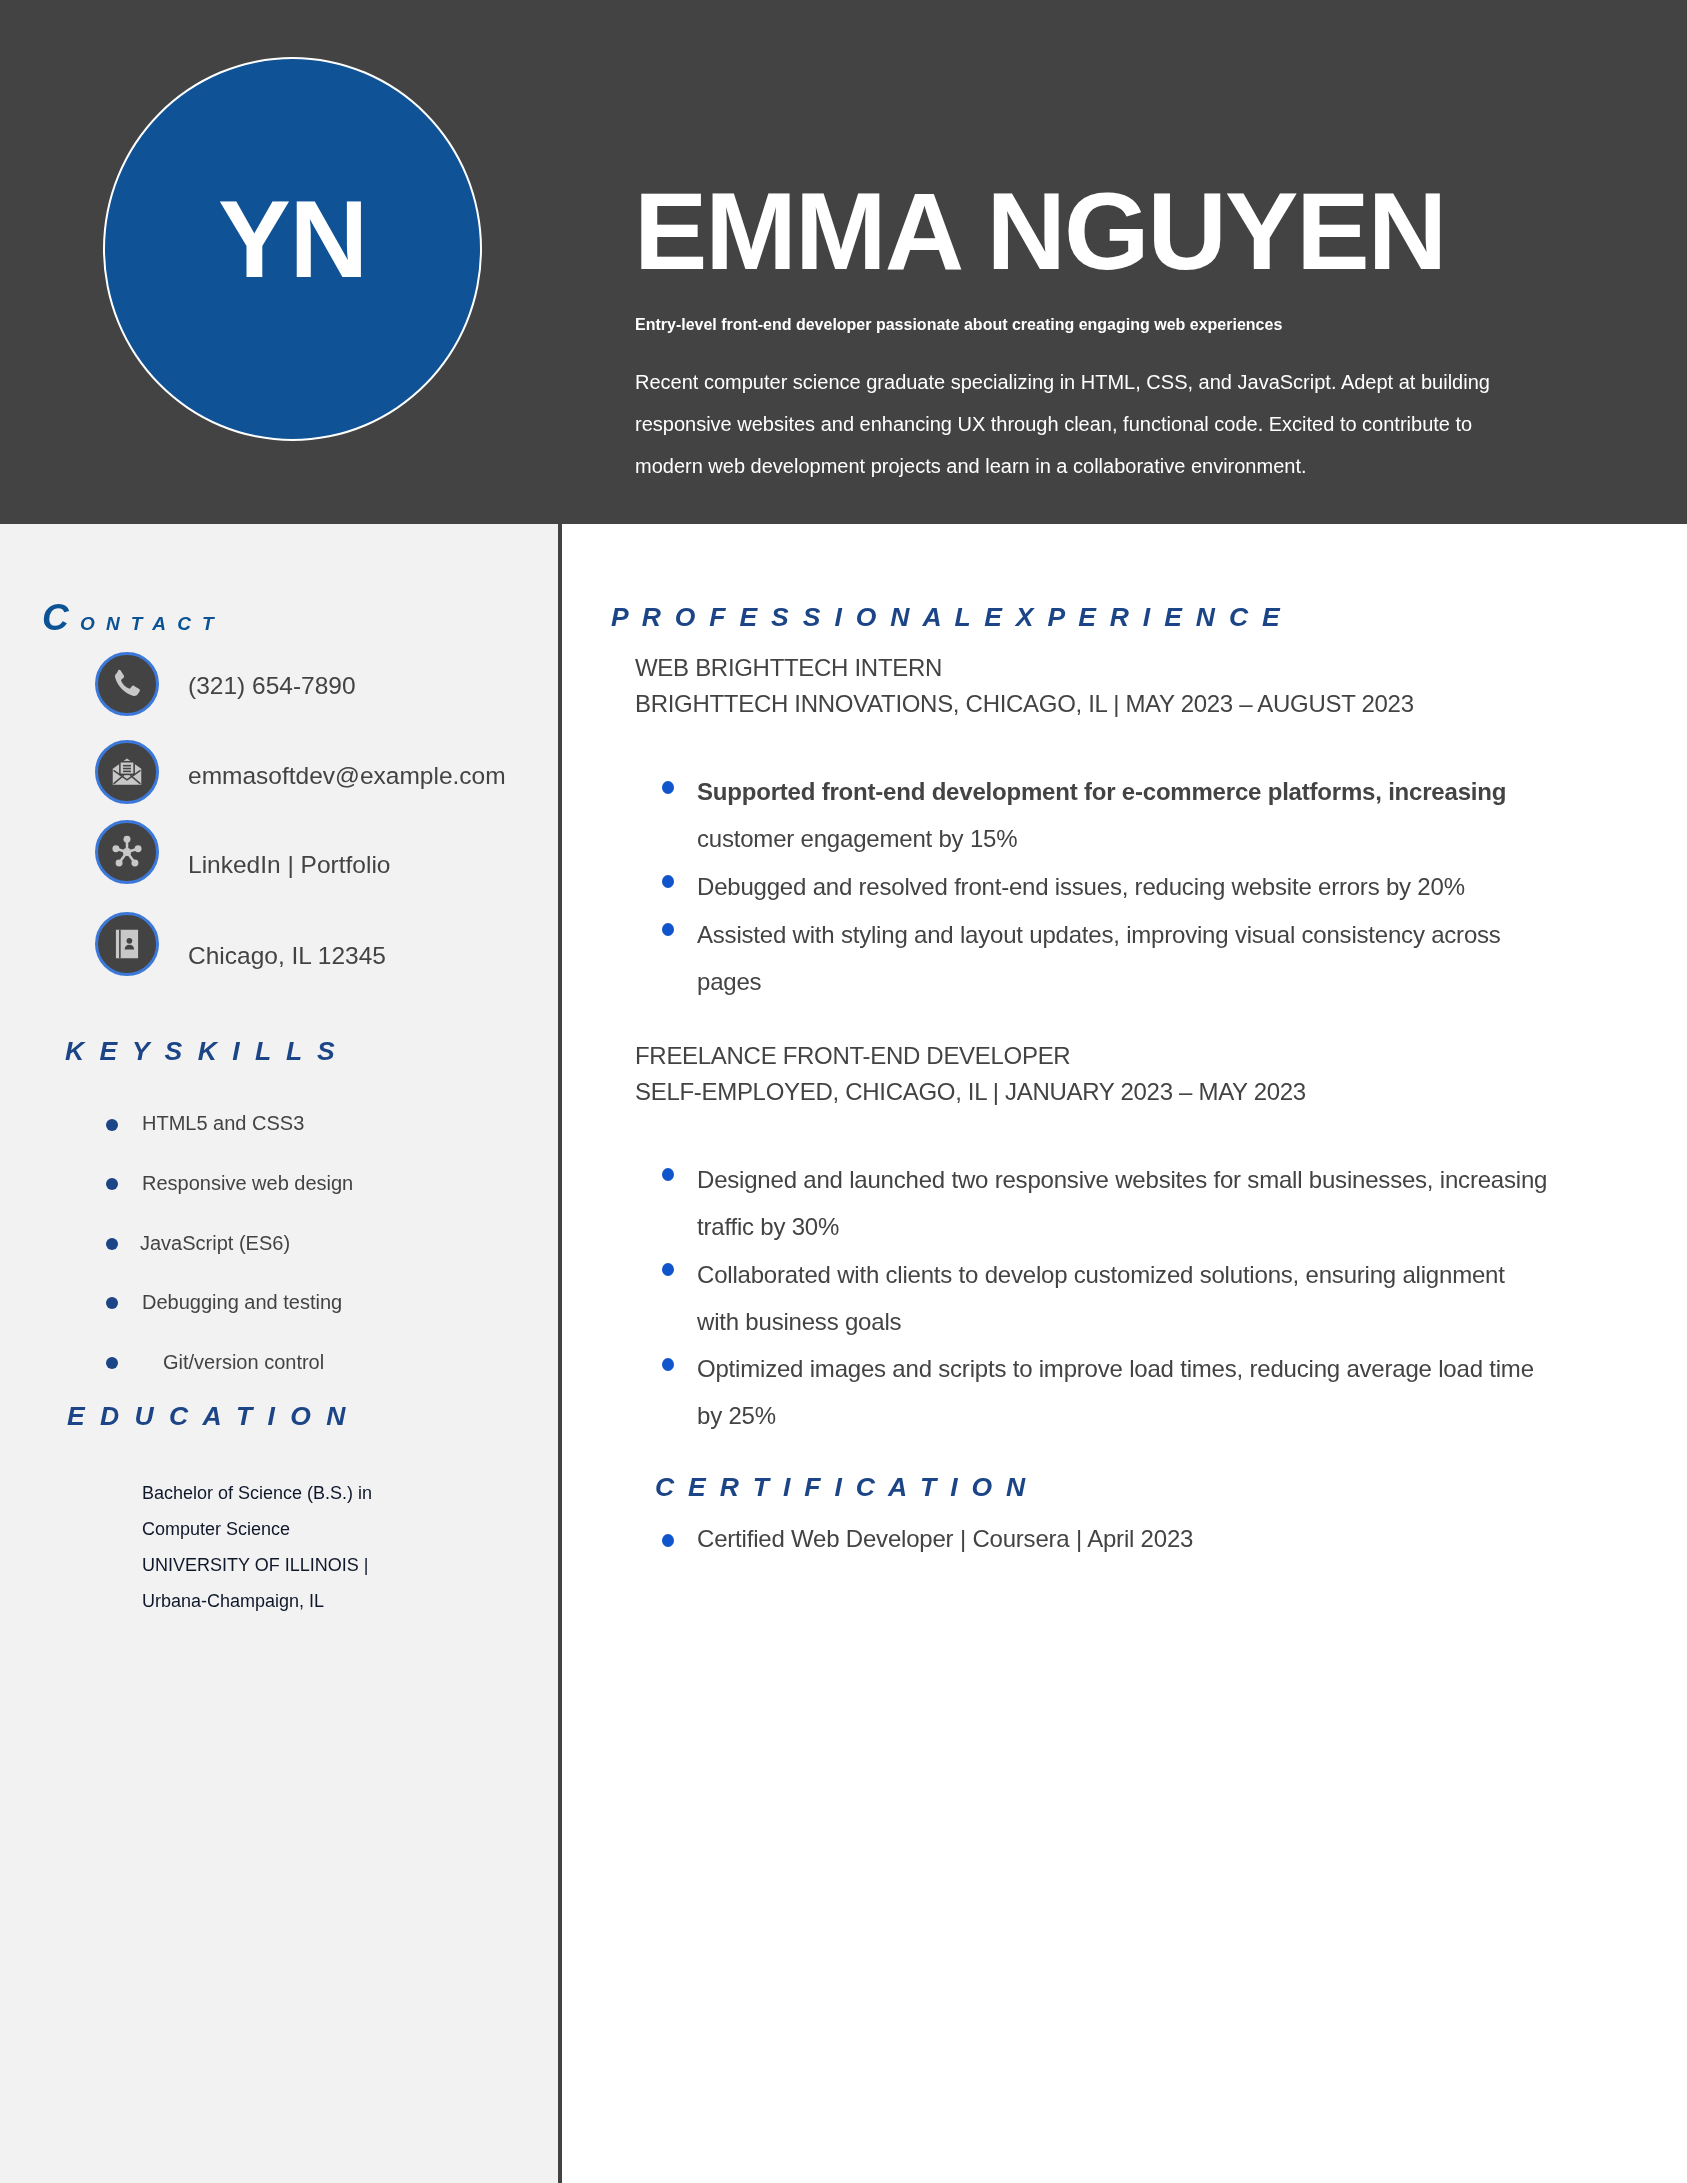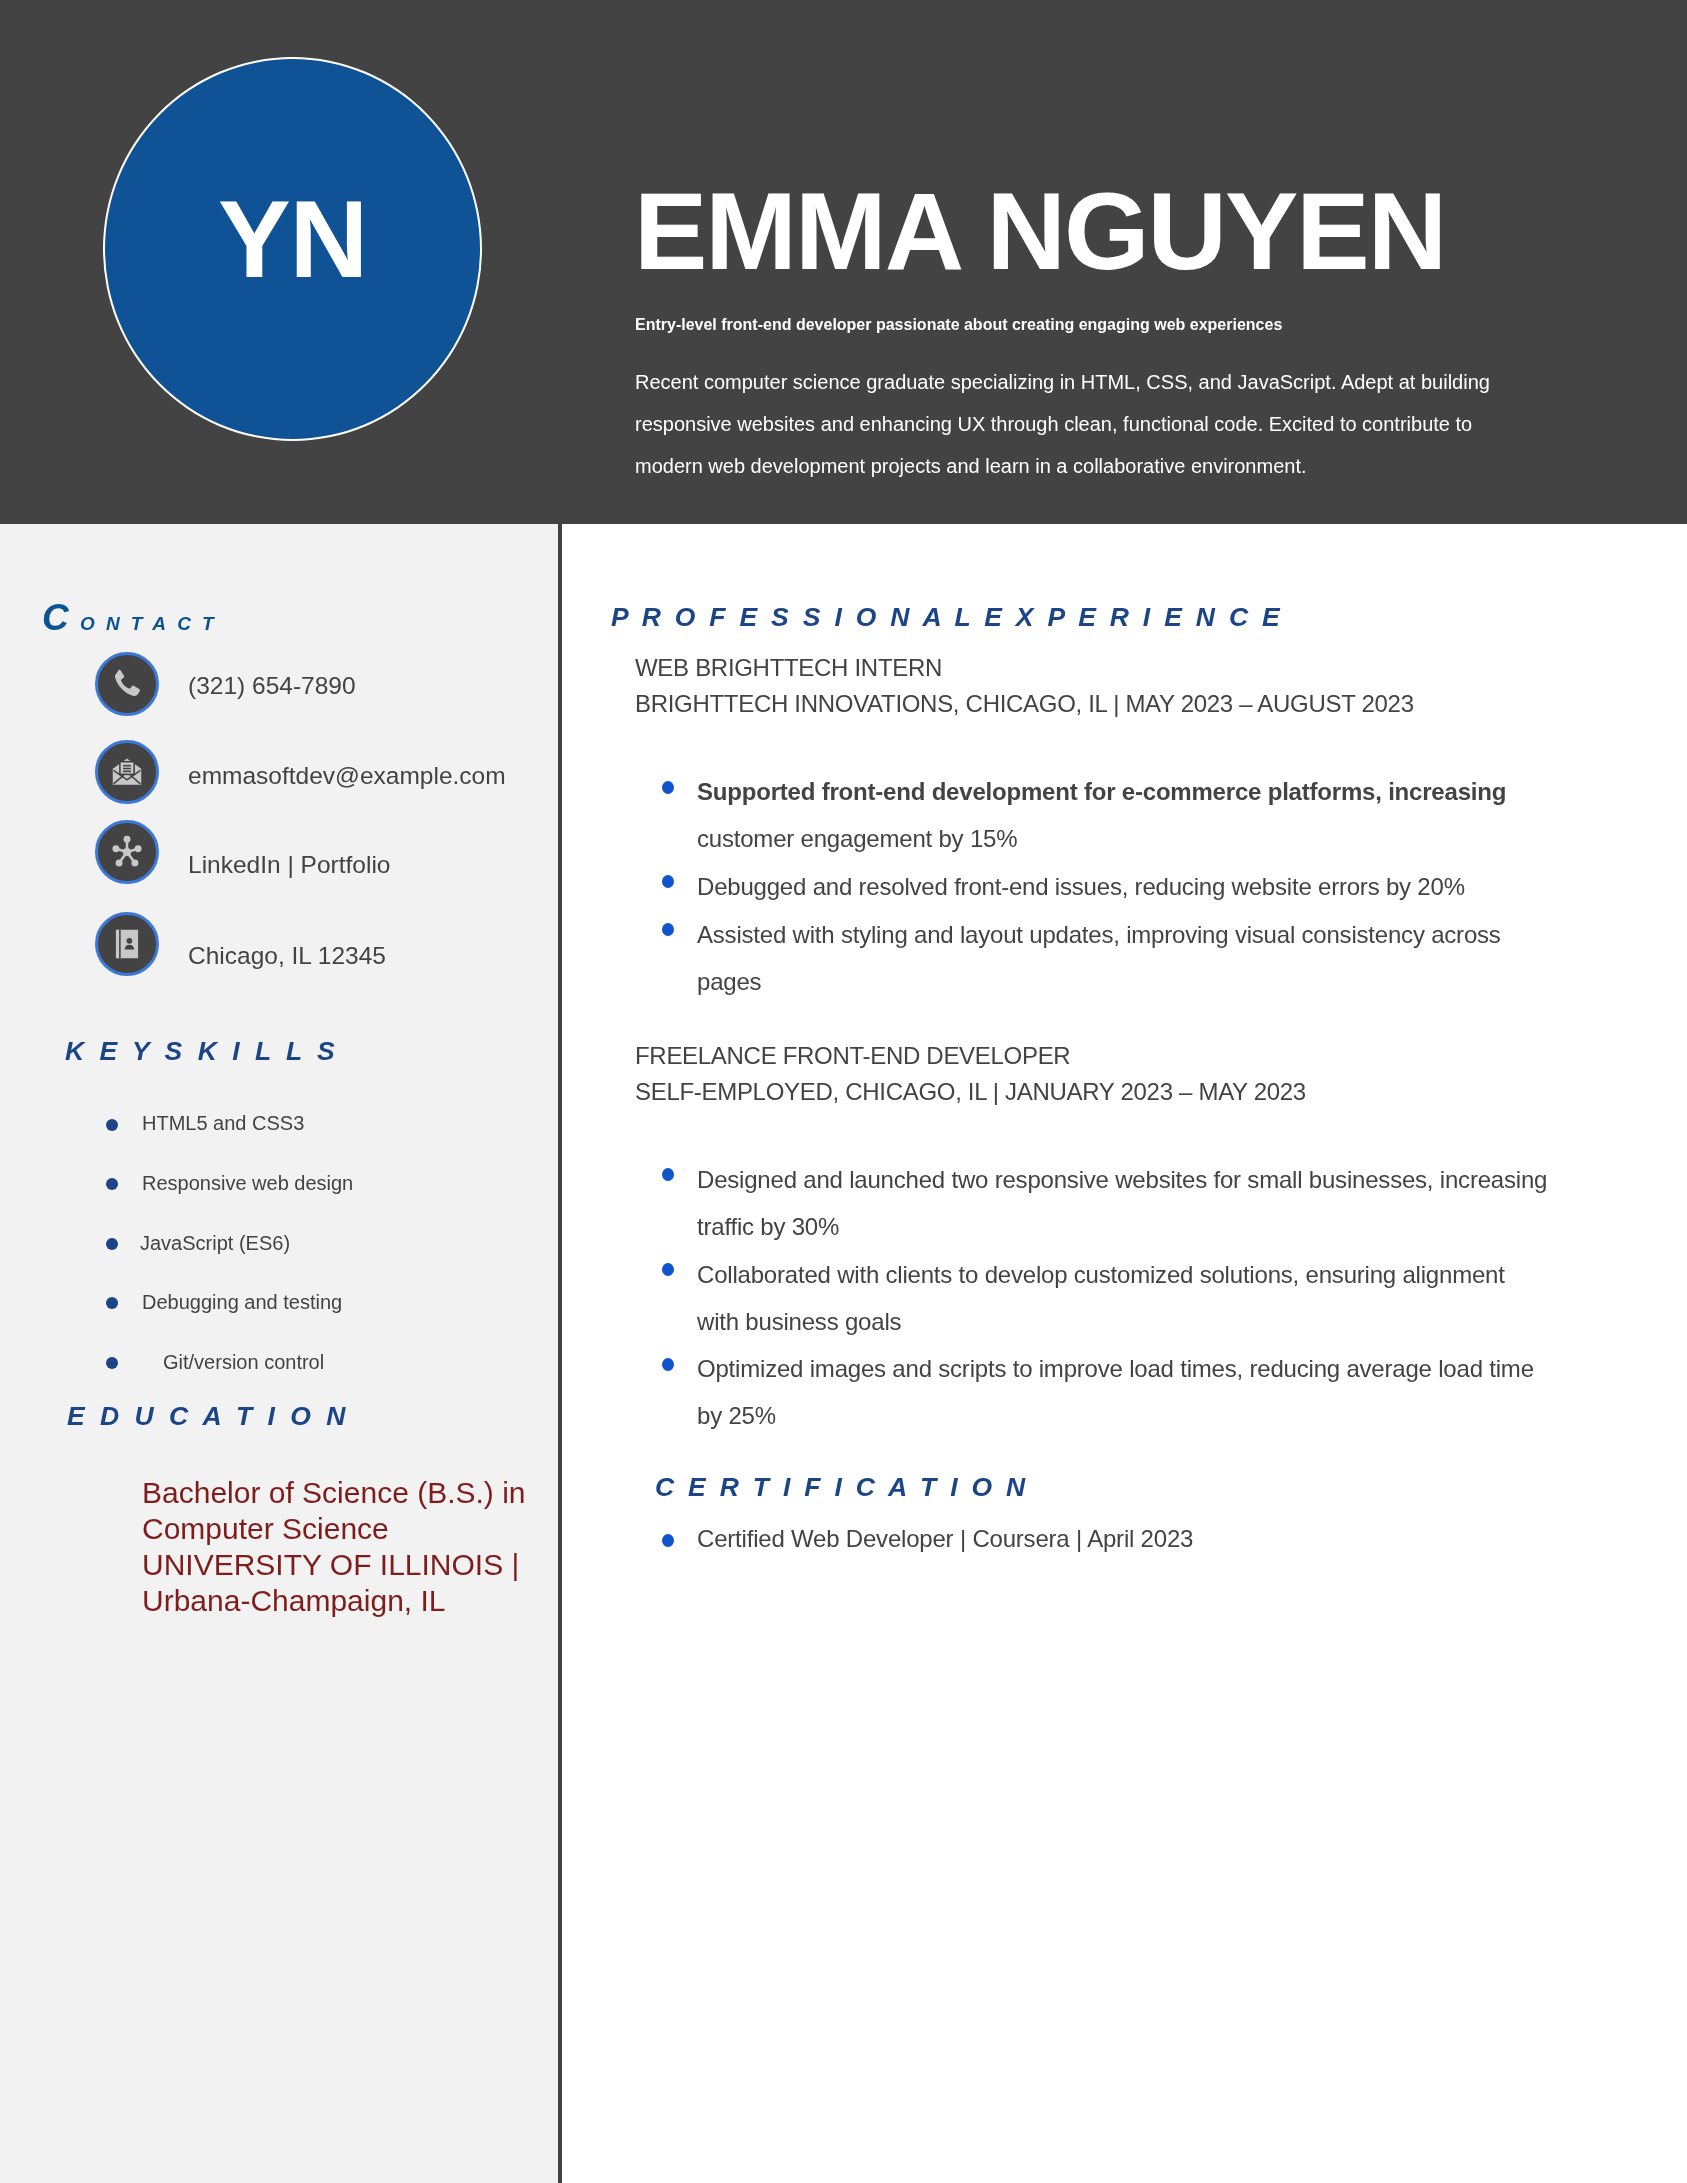--- a/index.html
+++ b/index.html
@@ -20,21 +20,21 @@
   .sec-h { color: #1c4587; font-weight: 900; font-size: 26.5px; line-height: 32px; white-space: nowrap; text-transform: uppercase; font-style: italic; }
   .contact-h { color: #0b5394; font-weight: bold; font-size: 26.5px; letter-spacing: 11.2px; font-variant: small-caps; text-transform: none; }
   .contact-h .big { font-size: 37px; }
   .icon { width: 64px; height: 64px; border-radius: 50%; background: #434343; border: 3.3px solid #3c78d8;
           box-sizing: border-box; display: flex; align-items: center; justify-content: center; }
   .icon svg { width: 38px; height: 38px; }
   .ctext { color: #434343; font-size: 24.5px; line-height: 29px; white-space: nowrap; }
   .skill { color: #434343; font-size: 20px; line-height: 29px; white-space: nowrap; }
   .dot-dark { width: 12px; height: 12px; border-radius: 50%; background: #1c4587; }
   .dot-blue { width: 12px; height: 13.2px; border-radius: 50%; background: #1155cc; }
-  .edu { color: #7f1d1d; font-size: 30px; line-height: 36px; white-space: nowrap; }
+  .edu { color: #0f172a; font-size: 18px; line-height: 36px; white-space: nowrap; }
   .job { color: #434343; font-size: 24px; line-height: 29px; white-space: nowrap; letter-spacing: -0.3px; }
   .bul { color: #434343; font-size: 24px; line-height: 29px; white-space: nowrap; letter-spacing: -0.2px; }
 </style>
 </head>
 <body>
 
 <div class="abs header"></div>
 <div class="abs sidebar"></div>
 <div class="abs divider"></div>
 

